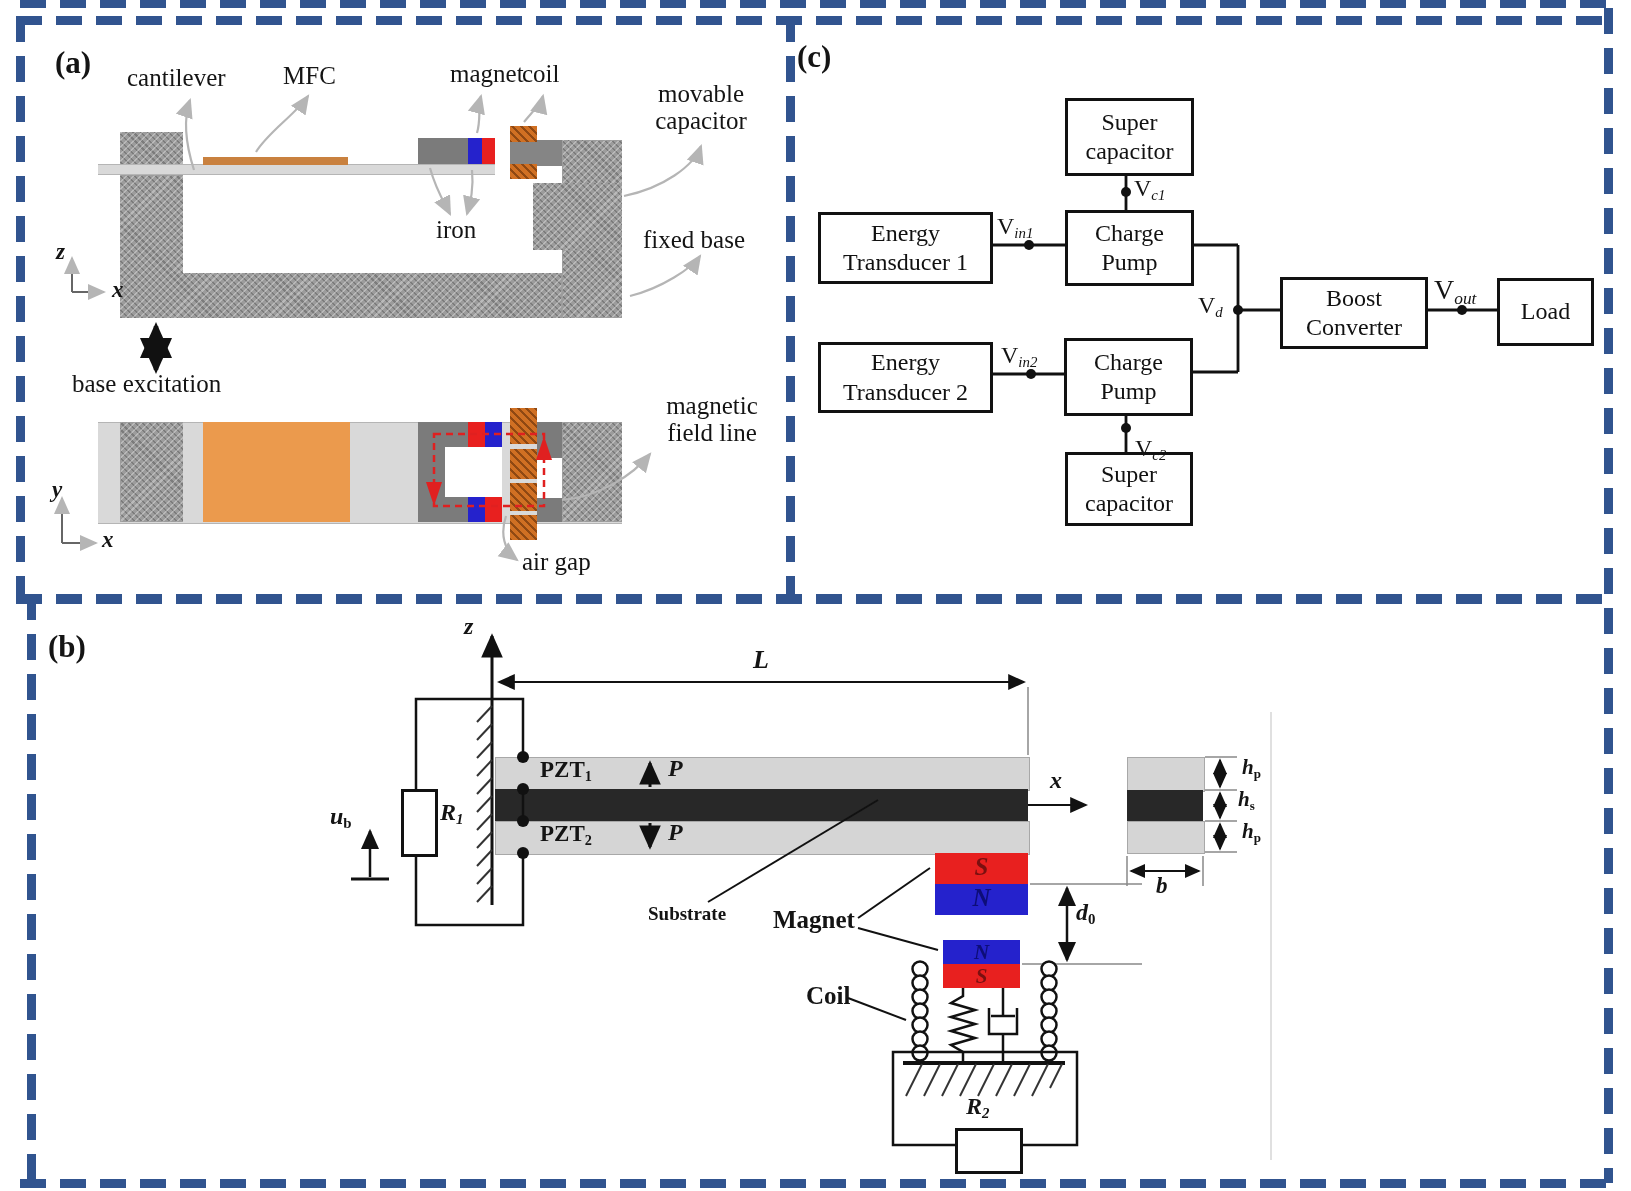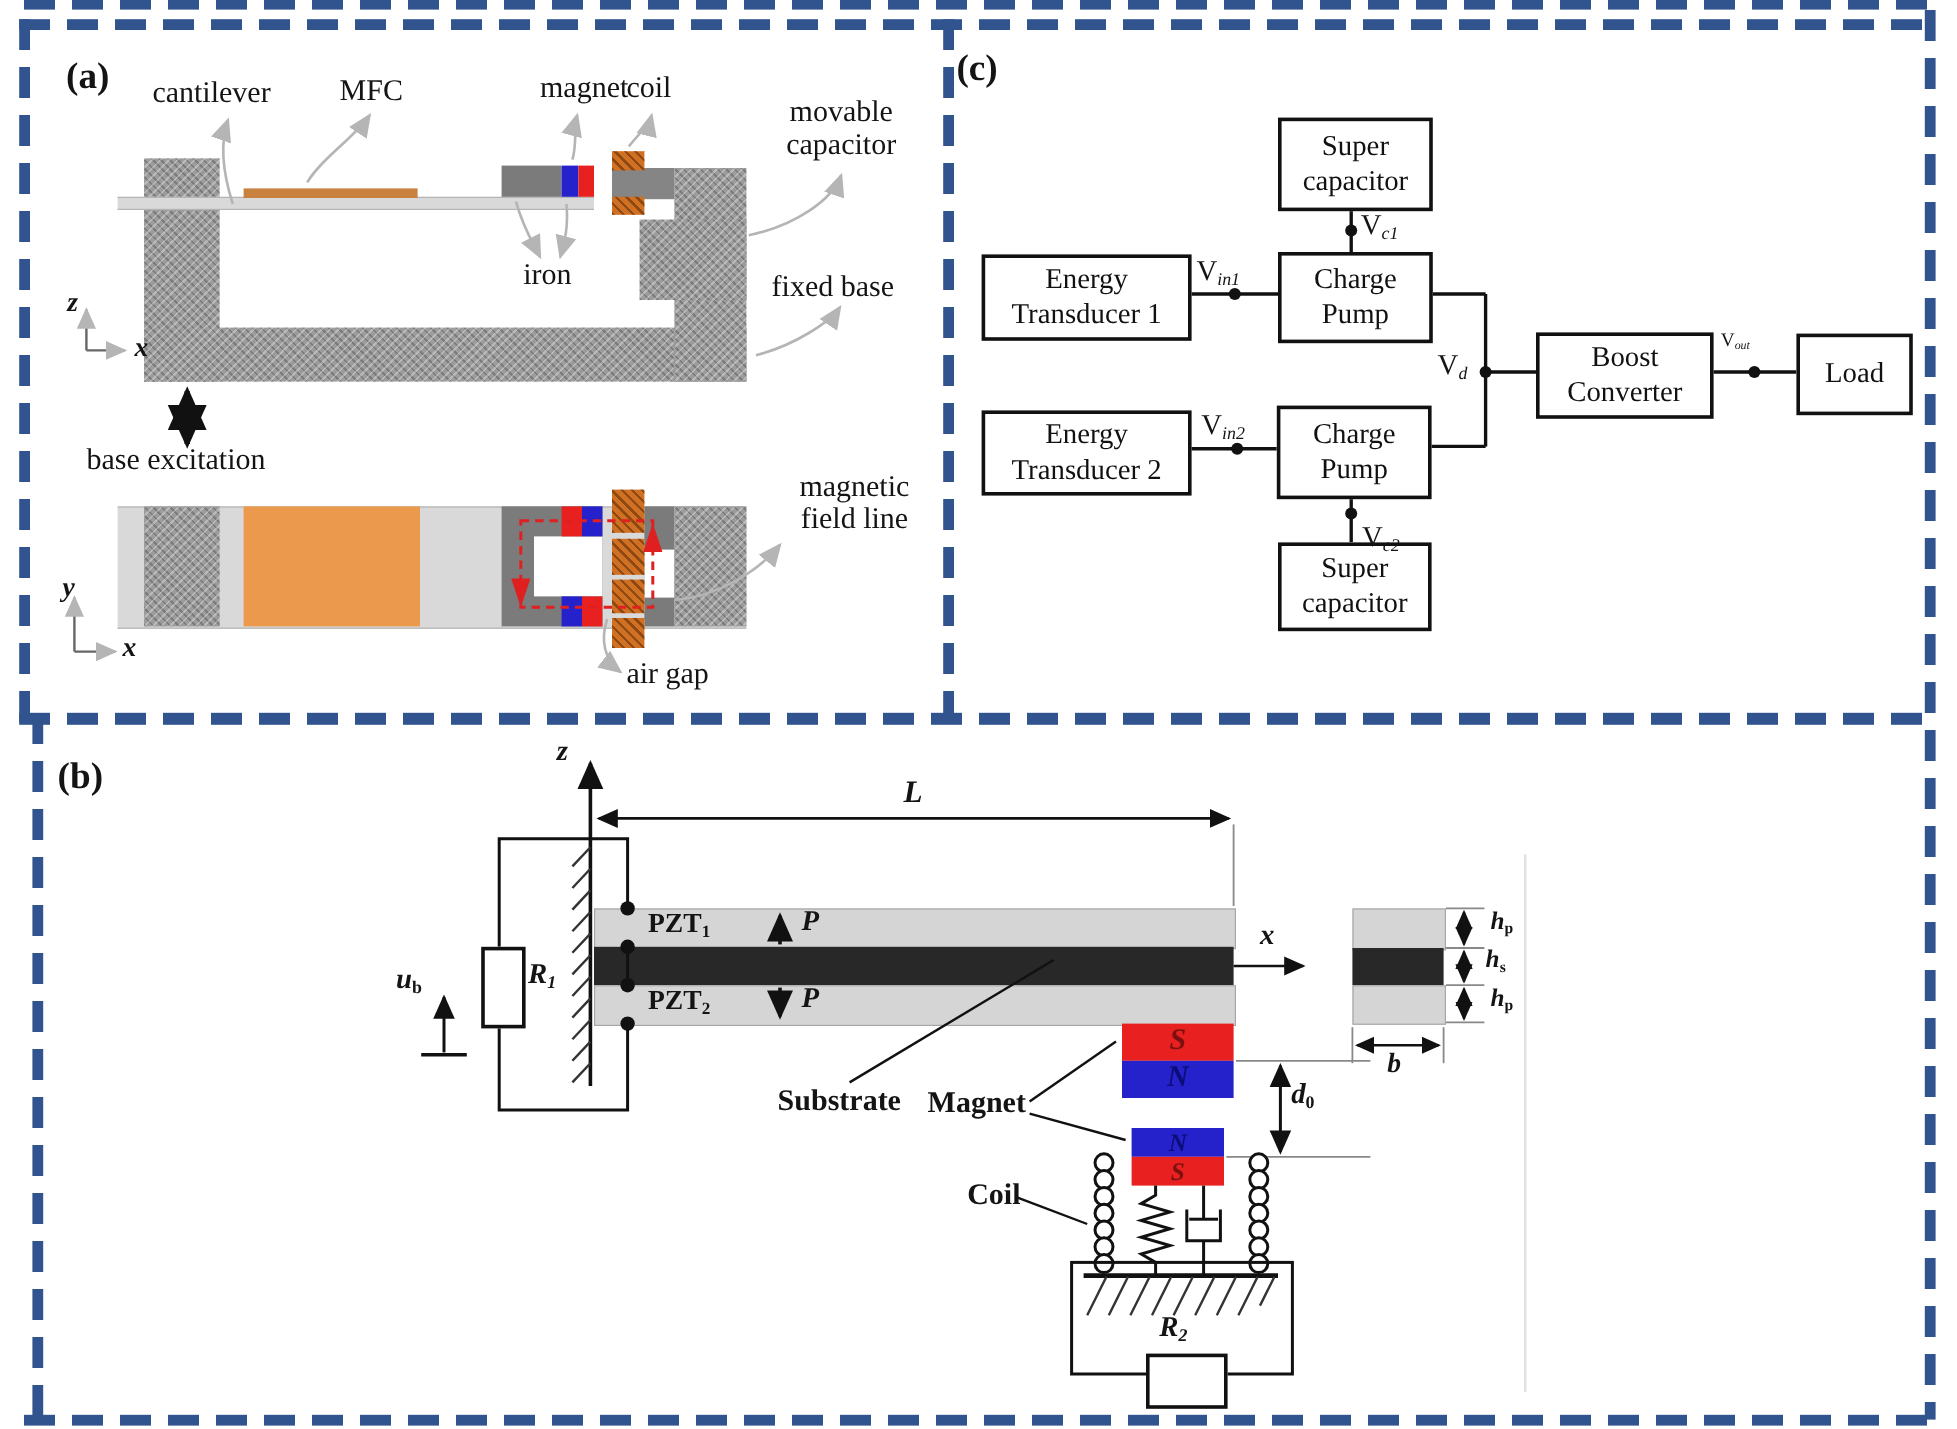--- a/index.html
+++ b/index.html
@@ -130,21 +130,21 @@
       <span>Boost</span>
       <span>Converter</span>
     </div>
   <div class="cbox" style="left:1497px;top:278px;width:91px;height:62px;">
       <span>Load</span>
     </div>
 
   <div class="lbl" style="left:1134px;top:176px;font-size:24px;"><span>V</span><span class="sub it">c1</span></div>
   <div class="lbl" style="left:997px;top:214px;font-size:24px;"><span>V</span><span class="sub it">in1</span></div>
   <div class="lbl" style="left:1198px;top:293px;font-size:24px;"><span>V</span><span class="sub it">d</span></div>
-  <div class="lbl" style="left:1434px;top:275px;font-size:16px;"><span>V</span><span class="sub it">out</span></div>
+  <div class="lbl" style="left:1434px;top:275px;font-size:28px;"><span>V</span><span class="sub it">out</span></div>
   <div class="lbl" style="left:1001px;top:343px;font-size:24px;"><span>V</span><span class="sub it">in2</span></div>
   <div class="lbl" style="left:1135px;top:436px;font-size:24px;"><span>V</span><span class="sub it">c2</span></div>
 
   <div class="lbl tag" style="left:48px;top:630px;">(b)</div>
 
   <div class="abs pzt z1" style="left:495px;top:757px;width:533px;height:32px;"></div>
   <div class="abs sub-black z1" style="left:495px;top:789px;width:533px;height:32px;"></div>
   <div class="abs pzt z1" style="left:495px;top:821px;width:533px;height:32px;"></div>
 
   <div class="abs magred z1" style="left:935px;top:853px;width:93px;height:31px;">
@@ -170,21 +170,21 @@
 
   <div class="lbl bi" style="left:464px;top:614px;font-size:24px;">z</div>
   <div class="lbl bi" style="left:753px;top:646px;font-size:26px;">L</div>
   <div class="lbl bi" style="left:1050px;top:768px;font-size:24px;">x</div>
   <div class="lbl b" style="left:540px;top:758px;font-size:23px;"><span>PZT</span><span class="sub">1</span></div>
   <div class="lbl b" style="left:540px;top:822px;font-size:23px;"><span>PZT</span><span class="sub">2</span></div>
   <div class="lbl bi" style="left:668px;top:756px;font-size:24px;">P</div>
   <div class="lbl bi" style="left:668px;top:820px;font-size:24px;">P</div>
   <div class="lbl bi" style="left:330px;top:804px;font-size:24px;"><span>u</span><span class="sub" style="font-style:normal;font-weight:bold;">b</span></div>
   <div class="lbl bi" style="left:440px;top:800px;font-size:24px;"><span>R</span><span class="sub">1</span></div>
-  <div class="lbl b" style="left:648px;top:904px;font-size:25px;">Substrate</div>
+  <div class="lbl b" style="left:648px;top:904px;font-size:19px;">Substrate</div>
   <div class="lbl b" style="left:773px;top:906px;font-size:25px;">Magnet</div>
   <div class="lbl b" style="left:806px;top:982px;font-size:25px;">Coil</div>
   <div class="lbl bi" style="left:1076px;top:900px;font-size:24px;"><span>d</span><span class="sub" style="font-style:normal;font-weight:bold;">0</span></div>
   <div class="lbl bi" style="left:1242px;top:756px;font-size:21px;"><span>h</span><span class="sub" style="font-style:normal;">p</span></div>
   <div class="lbl bi" style="left:1238px;top:788px;font-size:21px;"><span>h</span><span class="sub" style="font-style:normal;">s</span></div>
   <div class="lbl bi" style="left:1242px;top:820px;font-size:21px;"><span>h</span><span class="sub" style="font-style:normal;">p</span></div>
   <div class="lbl bi" style="left:1156px;top:874px;font-size:23px;">b</div>
   <div class="lbl bi" style="left:966px;top:1094px;font-size:24px;"><span>R</span><span class="sub">2</span></div>
 
   <svg class="overlay" width="1631" height="1191" viewBox="0 0 1631 1191">

